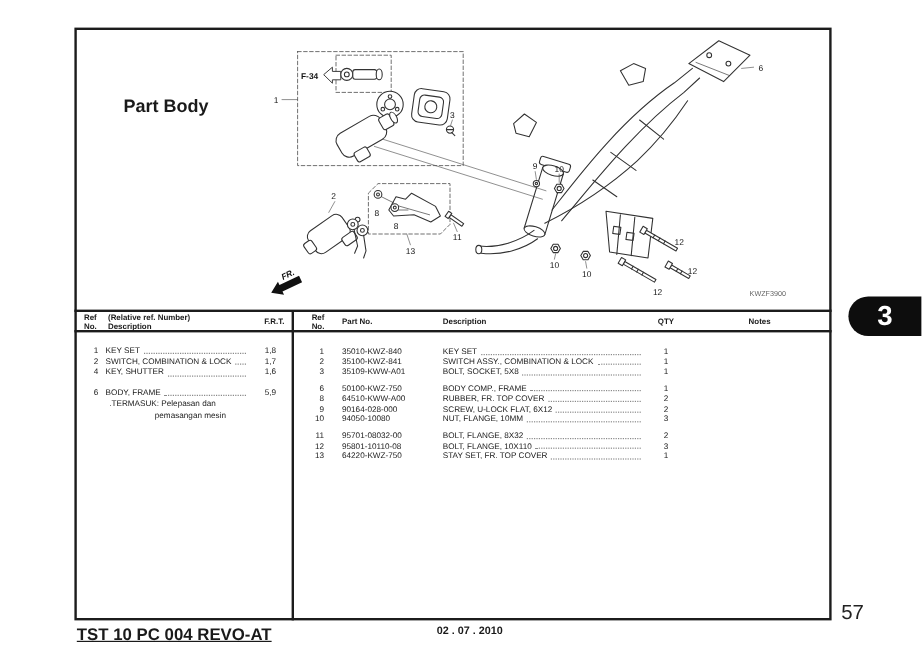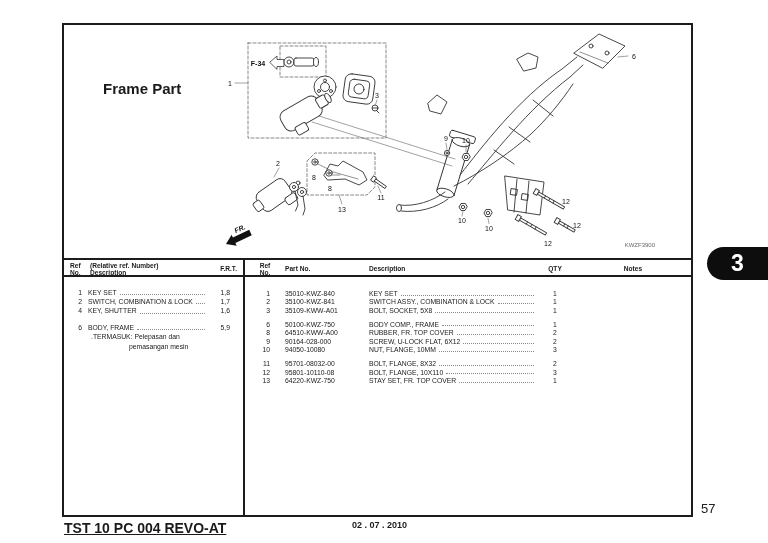--- a/index.html
+++ b/index.html
@@ -59,31 +59,31 @@
   .rrow .qty{width:36px;flex:none;text-align:center;}
   .rrow .notes{width:120px;flex:none;}
   .leader{flex:1;min-width:5px;border-bottom:1px dotted #8a8a8a;margin:0 3px 2px 3px;align-self:flex-end;}
 
   .chapter-tab{
     position:absolute;right:0;top:247px;width:61px;height:33px;
     background:#0d0d0d;border-radius:17px 0 0 17px;
     display:flex;align-items:center;justify-content:center;
     color:#fff;font-size:23px;font-weight:bold;
   }
-  .page-number{position:absolute;left:701px;top:501px;font-size:13px;color:#222;}
+  .page-number{position:absolute;left:701px;top:501px;font-size:17px;color:#222;}
   .footer-left{position:absolute;left:64px;top:520px;font-size:14px;font-weight:bold;text-decoration:underline;}
-  .footer-date{position:absolute;left:352px;top:520px;font-size:9px;font-weight:bold;}
+  .footer-date{position:absolute;left:364px;top:520px;font-size:9px;font-weight:bold;}
 </style>
 </head>
 <body>
 
 <div class="page-border"></div>
 
 <div class="title-block">
-  <div class="sec-title">Frame Part</div>
+  <div class="sec-title">Part Body</div>
 </div>
 
 <svg class="diagram" viewBox="0 0 631 235">
   <g fill="none" stroke="#333" stroke-width="0.9" stroke-linejoin="round" stroke-linecap="round">
 
     <g stroke="#555" stroke-width="0.7" stroke-dasharray="3 2">
       <rect x="186" y="20" width="138" height="95"></rect>
       <rect x="218" y="23" width="46" height="31"></rect>
       <polygon points="245,138 253,130 313,130 313,164 305,172 245,172"></polygon>
     </g>

